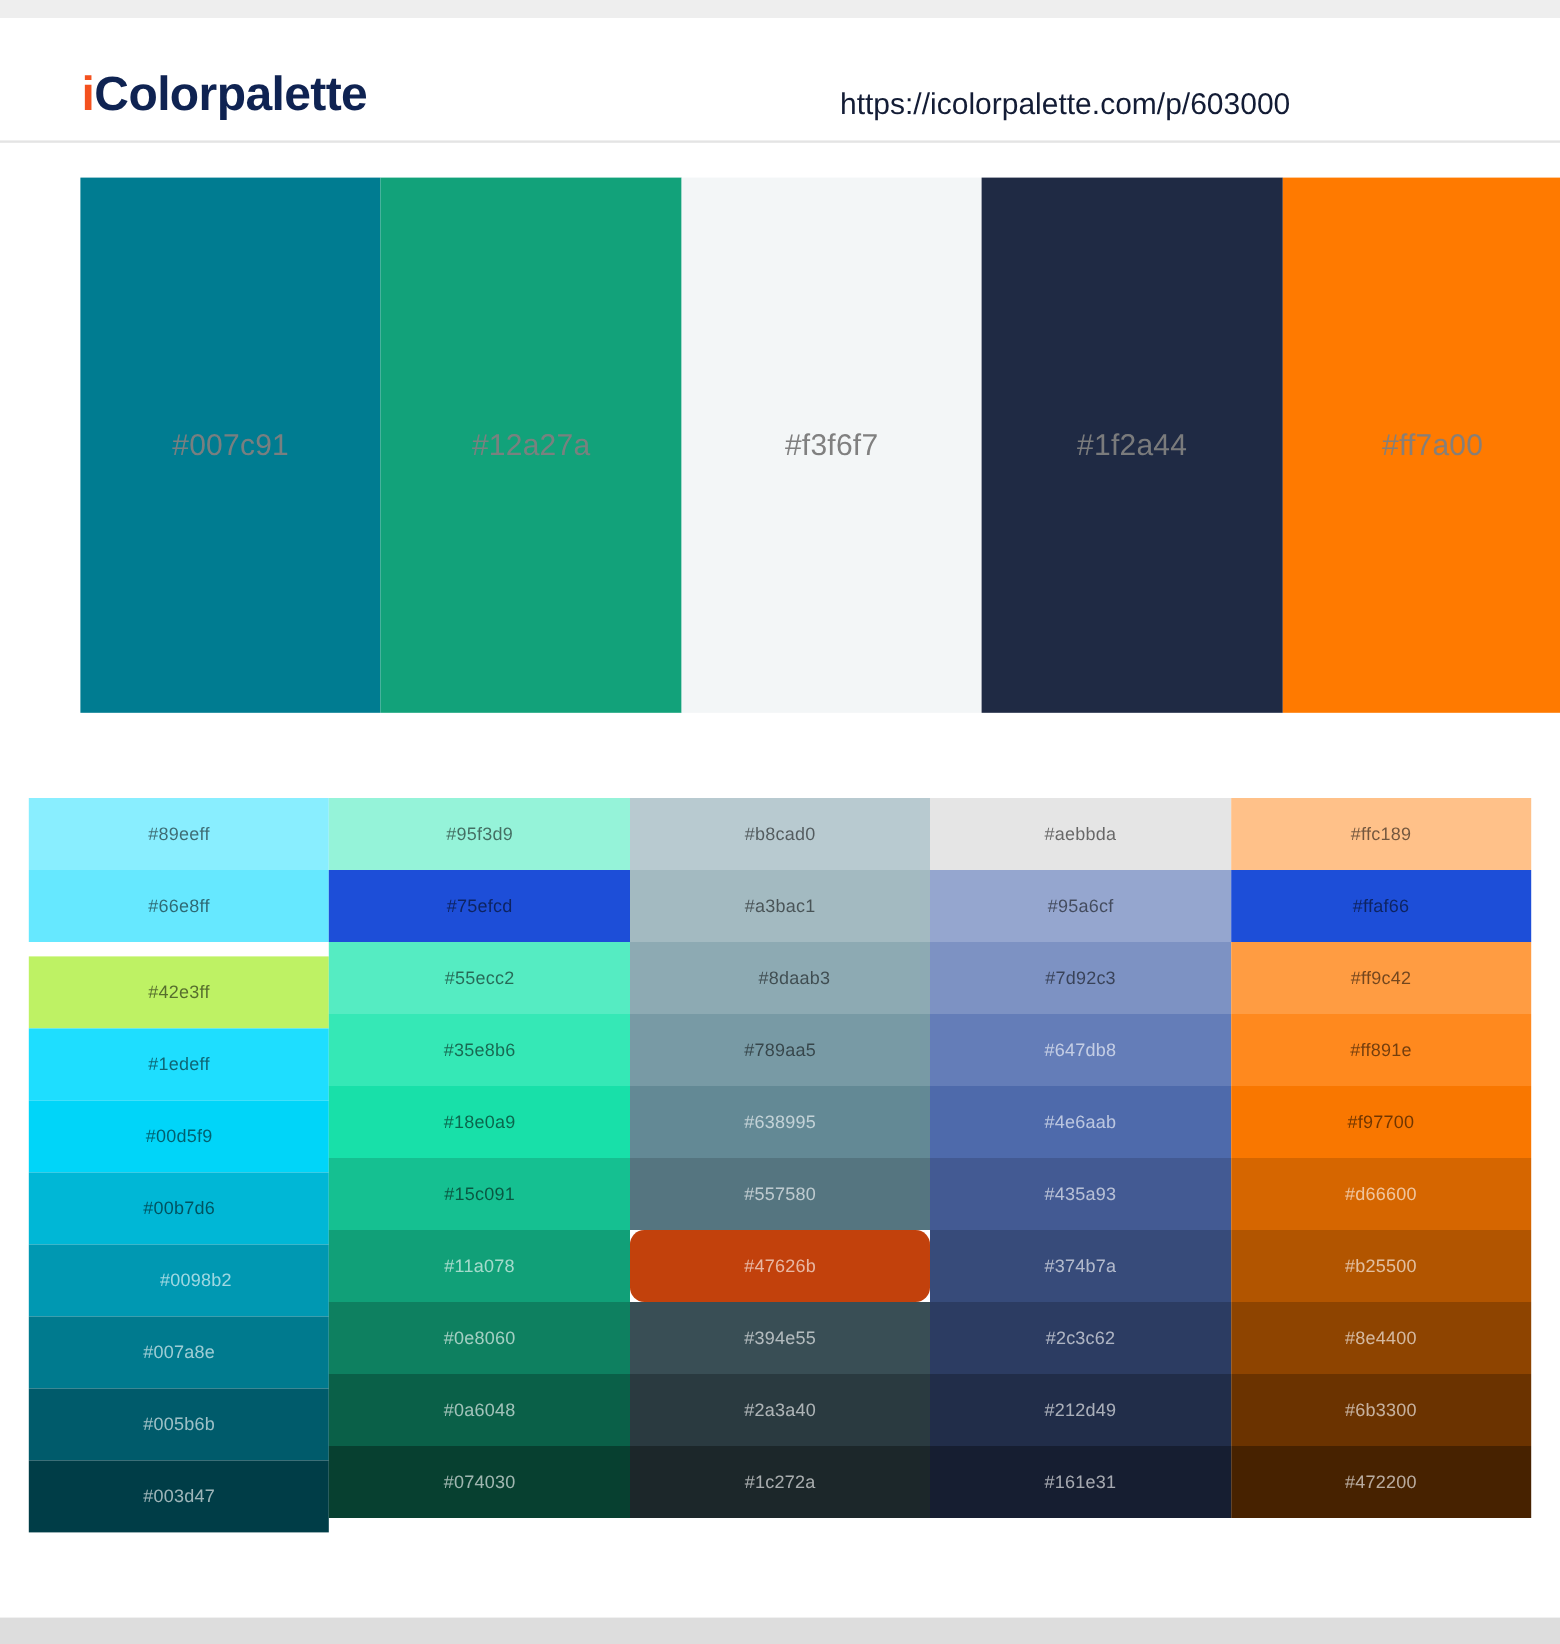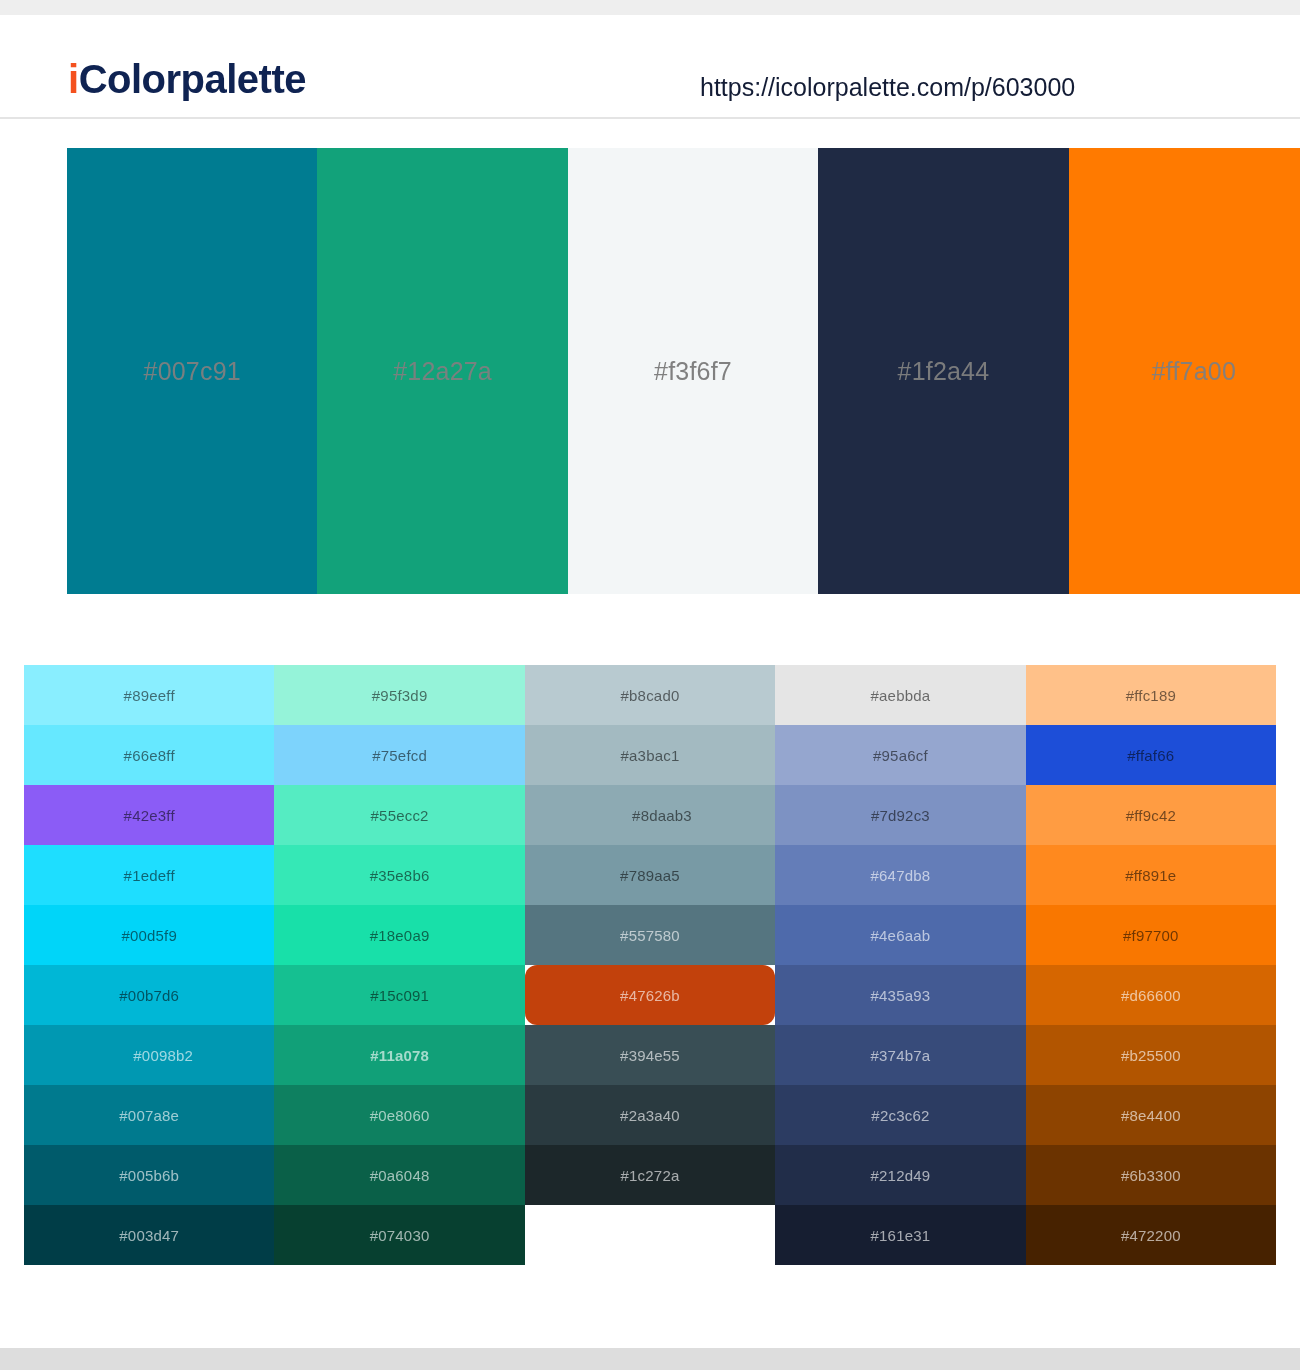--- a/index.html
+++ b/index.html
@@ -146,21 +146,21 @@
   </div>
 
 <div class="shades-grid">
     <div class="shade-col">
       <div class="shade-cell dark-text" style="background: rgb(137, 238, 255);">
         <span class="shade-label">#89eeff</span>
       </div>
       <div class="shade-cell dark-text" style="background: rgb(102, 232, 255);">
         <span class="shade-label">#66e8ff</span>
       </div>
-      <div class="shade-cell dark-text" style="background: #8b5cf6;">
+      <div class="shade-cell dark-text" style="background: #bef264; margin-top: 12px;">
         <span class="shade-label">#42e3ff</span>
       </div>
       <div class="shade-cell dark-text" style="background: rgb(30, 222, 255);">
         <span class="shade-label">#1edeff</span>
       </div>
       <div class="shade-cell dark-text" style="background: rgb(0, 213, 249);">
         <span class="shade-label">#00d5f9</span>
       </div>
       <div class="shade-cell dark-text" style="background: rgb(0, 183, 214);">
         <span class="shade-label">#00b7d6</span>
@@ -175,36 +175,36 @@
         <span class="shade-label">#005b6b</span>
       </div>
       <div class="shade-cell" style="background: rgb(0, 61, 71);">
         <span class="shade-label">#003d47</span>
       </div>
     </div>
     <div class="shade-col">
       <div class="shade-cell dark-text" style="background: rgb(149, 243, 217);">
         <span class="shade-label">#95f3d9</span>
       </div>
-      <div class="shade-cell dark-text" style="background: #7dd3fc;">
+      <div class="shade-cell dark-text" style="background: #1d4ed8;">
         <span class="shade-label">#75efcd</span>
       </div>
       <div class="shade-cell dark-text" style="background: rgb(85, 236, 194);">
         <span class="shade-label">#55ecc2</span>
       </div>
       <div class="shade-cell dark-text" style="background: rgb(53, 232, 182);">
         <span class="shade-label">#35e8b6</span>
       </div>
       <div class="shade-cell dark-text" style="background: rgb(24, 224, 169);">
         <span class="shade-label">#18e0a9</span>
       </div>
       <div class="shade-cell dark-text" style="background: rgb(21, 192, 145);">
         <span class="shade-label">#15c091</span>
       </div>
-      <div class="shade-cell" style="background: rgb(17, 160, 120); font-weight: bold;">
+      <div class="shade-cell" style="background: rgb(17, 160, 120);">
         <span class="shade-label">#11a078</span>
       </div>
       <div class="shade-cell" style="background: rgb(14, 128, 96);">
         <span class="shade-label">#0e8060</span>
       </div>
       <div class="shade-cell" style="background: rgb(10, 96, 72);">
         <span class="shade-label">#0a6048</span>
       </div>
       <div class="shade-cell" style="background: rgb(7, 64, 48);">
         <span class="shade-label">#074030</span>
@@ -216,20 +216,23 @@
       </div>
       <div class="shade-cell dark-text" style="background: rgb(163, 186, 193);">
         <span class="shade-label">#a3bac1</span>
       </div>
       <div class="shade-cell dark-text" style="background: rgb(141, 170, 179); padding-left: 24px;">
         <span class="shade-label">#8daab3</span>
       </div>
       <div class="shade-cell dark-text" style="background: rgb(120, 154, 165);">
         <span class="shade-label">#789aa5</span>
       </div>
+      <div class="shade-cell" style="background: rgb(99, 137, 149);">
+        <span class="shade-label">#638995</span>
+      </div>
       <div class="shade-cell" style="background: rgb(85, 117, 128);">
         <span class="shade-label">#557580</span>
       </div>
       <div class="shade-cell" style="background: #c2410c; border-radius: 12px;">
         <span class="shade-label">#47626b</span>
       </div>
       <div class="shade-cell" style="background: rgb(57, 78, 85);">
         <span class="shade-label">#394e55</span>
       </div>
       <div class="shade-cell" style="background: rgb(42, 58, 64);">

